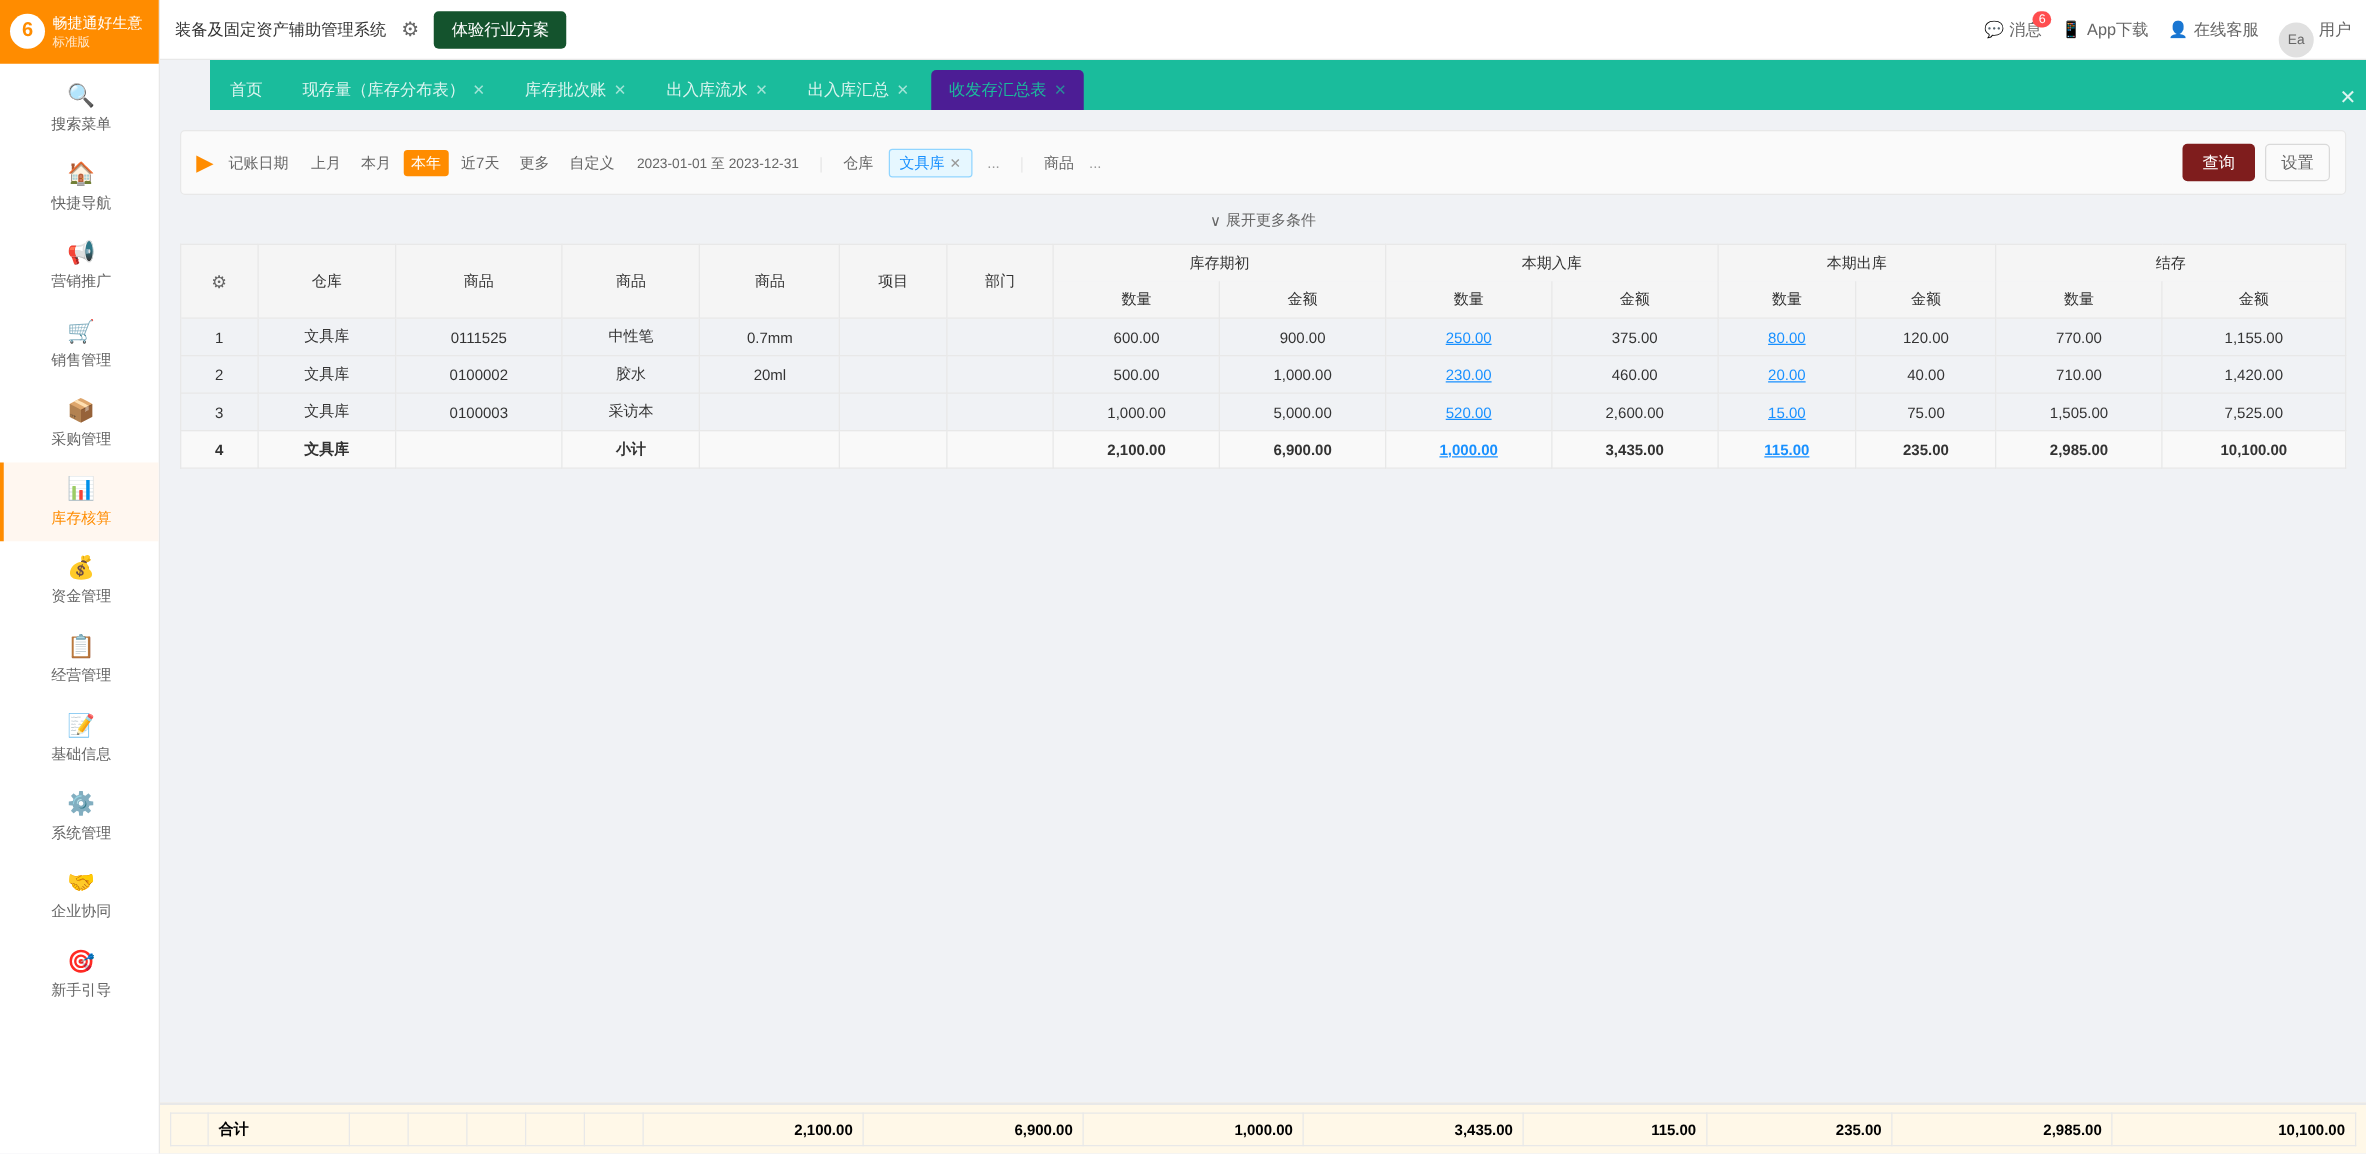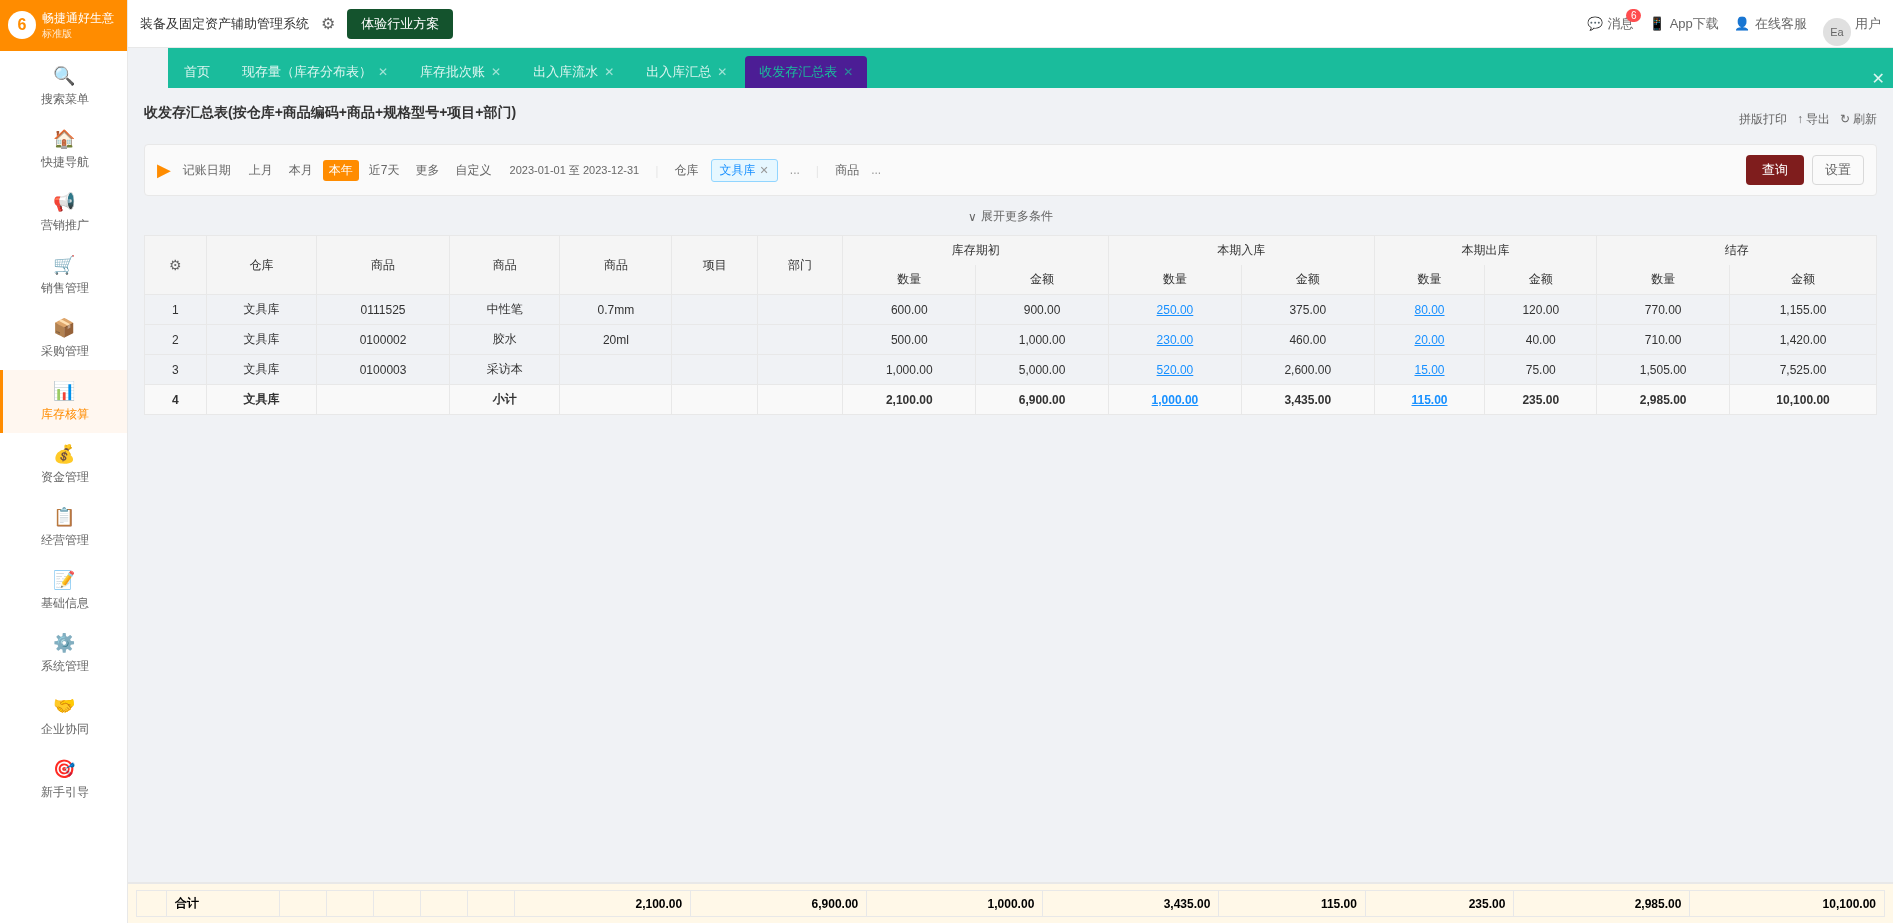--- a/index.html
+++ b/index.html
@@ -197,34 +197,20 @@
       <div class="tab active">
         <span>收发存汇总表</span>
         <span class="tab-close">✕</span>
       </div>
       <div class="tabbar-close-right">✕</div>
     </div>
 
   <div class="content-wrapper">
     <div class="scrollable-content">
 
-      <div style="display:flex;align-items:center;justify-content:space-between;margin-bottom:10px;">
-        <h2 class="page-title" style="font-size:14px;font-weight:bold;color:#333;">收发存汇总表(按仓库+商品编码+商品+规格型号+项目+部门)</h2>
-        <div style="display:flex;gap:10px;align-items:center;">
-          <button class="print-btn action-btn">拼版打印</button>
-          <button class="export-btn action-btn">
-            <span>↑</span>
-            <span>导出</span>
-          </button>
-          <button class="refresh-btn action-btn">
-            <span>↻</span>
-            <span>刷新</span>
-          </button>
-        </div>
-      </div>
 
       <div class="filter-bar">
         <span class="filter-arrow">▶</span>
         <span class="filter-label">记账日期</span>
         <div class="filter-date-btns">
           <button class="date-btn">上月</button>
           <button class="date-btn">本月</button>
           <button class="date-btn active">本年</button>
           <button class="date-btn">近7天</button>
           <button class="date-btn">更多</button>

